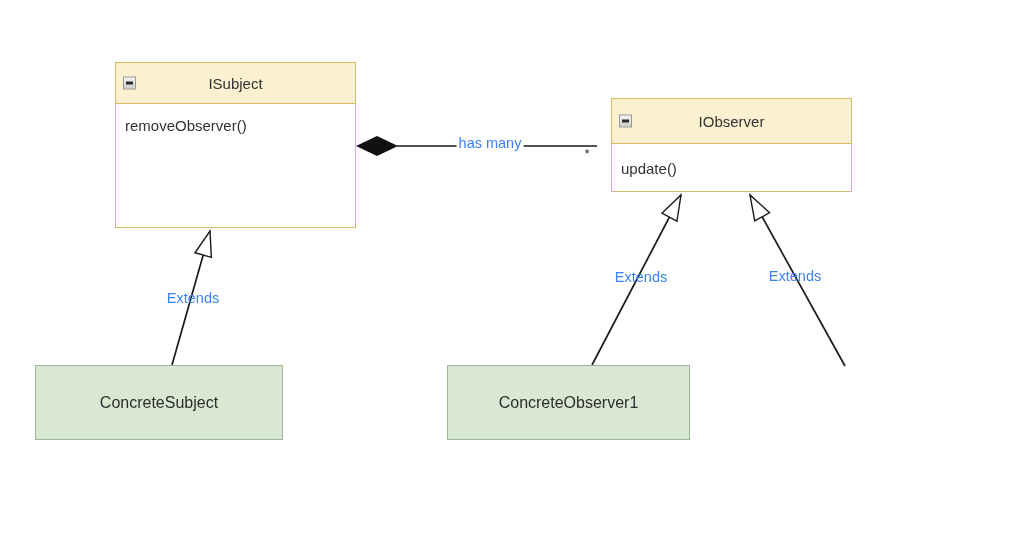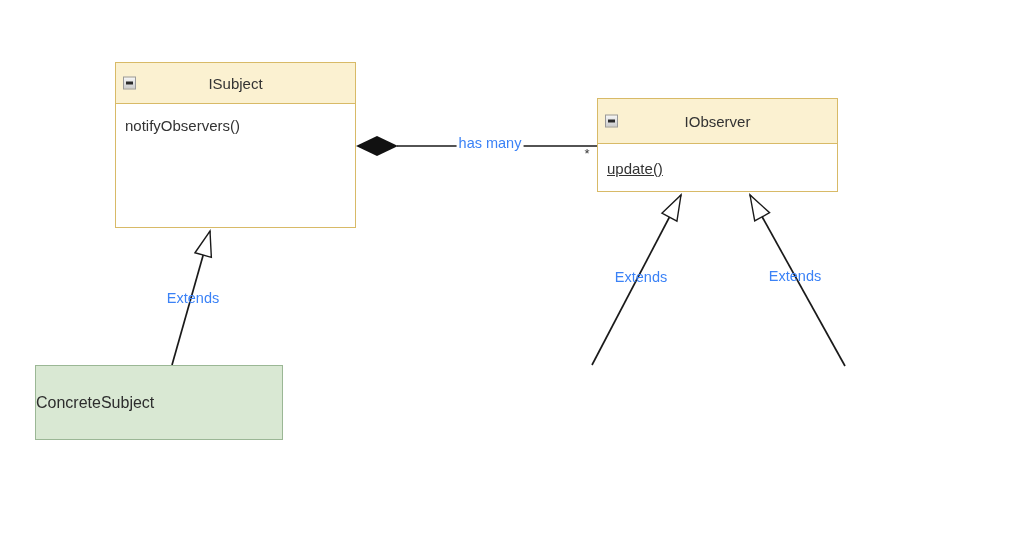--- a/index.html
+++ b/index.html
@@ -77,20 +77,21 @@
   }
 
   
   .cbox {
     position: absolute;
     background: #d9e8d3;
     border: 1px solid #9bb795;
     box-sizing: border-box;
     display: flex;
     align-items: center;
+    justify-content: center;
     font-size: 16px;
     color: #2d2d2d;
   }
 
   
   .edge-label {
     position: absolute;
     transform: translate(-50%, -50%);
     font-size: 14.5px;
     color: #3b82f6;
@@ -128,40 +129,43 @@
   </svg>
 
   <div class="iface" style="left:115px; top:62px; width:241px; height:166px;">
     <div class="iface-header" style="height:40px;">
       <span class="collapse">
         <span class="minus-glyph"></span>
       </span>
       <span class="iface-title">ISubject</span>
     </div>
     <div>
-      <div class="method" style="height:42px;">notifyObservers()</div>
+      <div class="method" style="height:42px;">removeObserver()</div>
     </div>
   </div>
 
-  <div class="iface" style="left:597px; top:98px; width:241px; height:94px;">
+  <div class="iface" style="left:611px; top:98px; width:241px; height:94px;">
     <div class="iface-header" style="height:44px;">
       <span class="collapse">
         <span class="minus-glyph"></span>
       </span>
       <span class="iface-title">IObserver</span>
     </div>
     <div>
-      <div class="method" style="height:49px;text-decoration:underline;">update()</div>
+      <div class="method" style="height:49px;">update()</div>
     </div>
   </div>
 
   <div class="cbox" style="left:35px; top:365px; width:248px; height:75px;">
     <span>ConcreteSubject</span>
   </div>
 
+  <div class="cbox" style="left:447px; top:365px; width:243px; height:75px;">
+    <span>ConcreteObserver1</span>
+  </div>
 
 
   <span class="edge-label on-line" style="left:490px; top:143px;">has many</span>
 
   <span class="multiplicity" style="left:587px; top:153px;">*</span>
 
   <span class="edge-label" style="left:193px; top:298px;">Extends</span>
 
   <span class="edge-label" style="left:641px; top:277px;">Extends</span>
 

